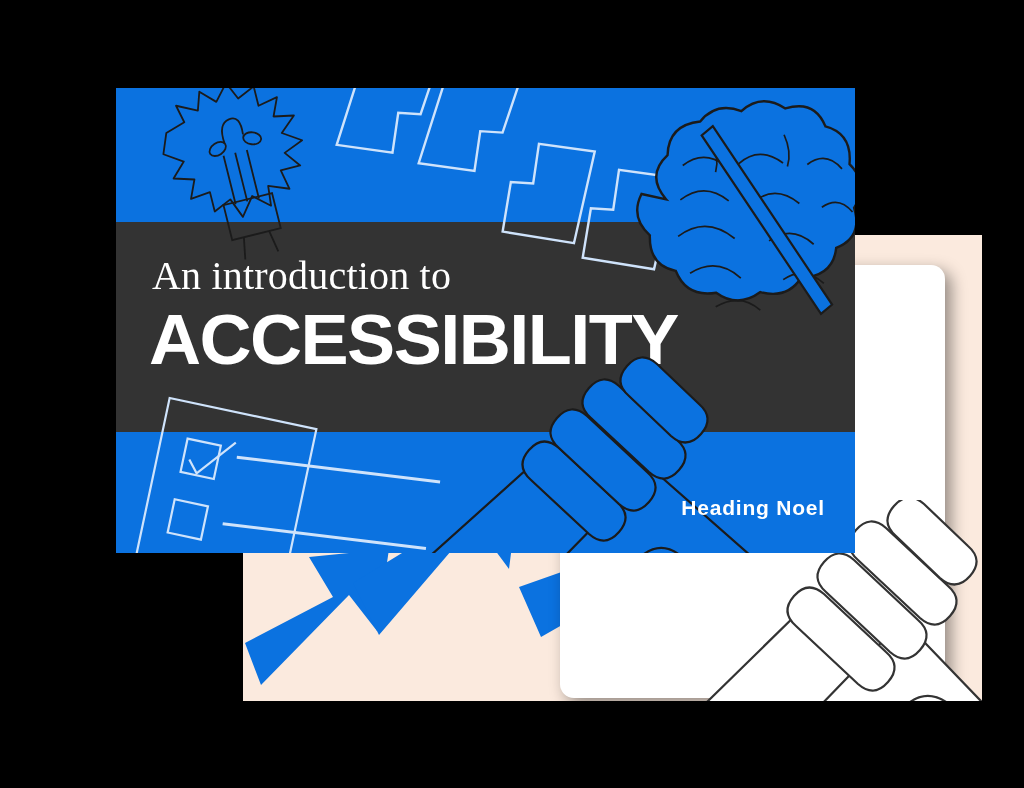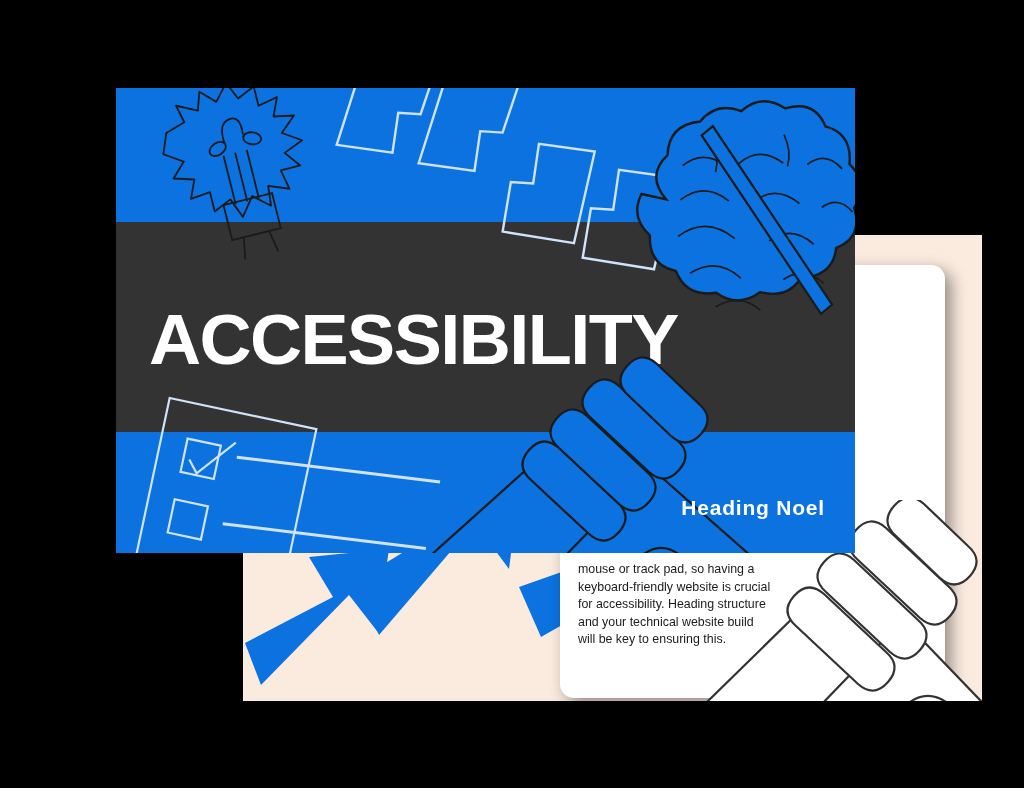--- a/index.html
+++ b/index.html
@@ -162,25 +162,20 @@
       <div class="doc-card" style="left:317px; top:30px; width:385px; height:433px;">
         <div class="doc-text p1">aren't making
 r putting the
 e other person
 f anyone has
 hat should
 n setting up</div>
         <div class="doc-text p2">o events, make
 ity is something
 om the start.</div>
-        <div class="doc-text p3">mouse or track pad, so having a
-keyboard-friendly website is crucial
-for accessibility. Heading structure
-and your technical website build
-will be key to ensuring this.</div>
       </div>
 
       <svg class="bg-hands" style="left:455px; top:265px; width:330px; height:270px;" viewBox="0 0 330 270">
         <g fill="#ffffff" stroke="#333333" stroke-width="2.2" stroke-linejoin="round">
           <path d="M-40,250 L105,108 L205,208 L60,350 Z"></path>
           <path d="M330,250 L205,120 L120,208 L250,350 Z"></path>
           <path d="M96,96 q14,-16 30,-2 l62,58 q16,14 2,30 q-14,16 -30,2 l-62,-58 q-16,-14 -2,-30 Z"></path>
           <path d="M126,62 q14,-16 30,-2 l64,60 q16,14 2,30 q-14,16 -30,2 l-64,-60 q-16,-14 -2,-30 Z"></path>
           <path d="M158,30 q14,-16 30,-2 l62,58 q16,14 2,30 q-14,16 -30,2 l-62,-58 q-16,-14 -2,-30 Z"></path>
           <path d="M196,6 q14,-16 30,-2 l44,42 q16,14 2,30 q-14,16 -30,2 l-44,-42 q-16,-14 -2,-30 Z"></path>
@@ -242,20 +237,21 @@
             <path d="M186,54 q20,-12 34,8"></path>
             <path d="M196,98 q18,-10 30,8"></path>
             <path d="M92,18 q8,18 2,34"></path>
             <path d="M166,22 q6,18 0,32"></path>
           </g>
           <path d="M96,6 L196,196 L184,204 L84,14 Z" fill="#0b72e0" stroke="#1b1b1b" stroke-width="2.2"></path>
         </g>
       </svg>
     </div>
 
+    <div class="slide-title-sub">An introduction to</div>
     <div class="slide-title-main">ACCESSIBILITY</div>
 
     <div class="art art-check">
       <svg viewBox="0 0 320 140">
         <g fill="none" stroke="#cfe3fb" stroke-width="2.2" transform="rotate(12 160 70)">
           <rect x="18" y="0" width="150" height="180"></rect>
           <rect x="44" y="36" width="34" height="34"></rect>
           <path d="M50,56 l10,12 l32,-38"></path>
           <rect x="44" y="98" width="34" height="34"></rect>
           <path d="M96,44 L300,26" stroke-width="3"></path>

